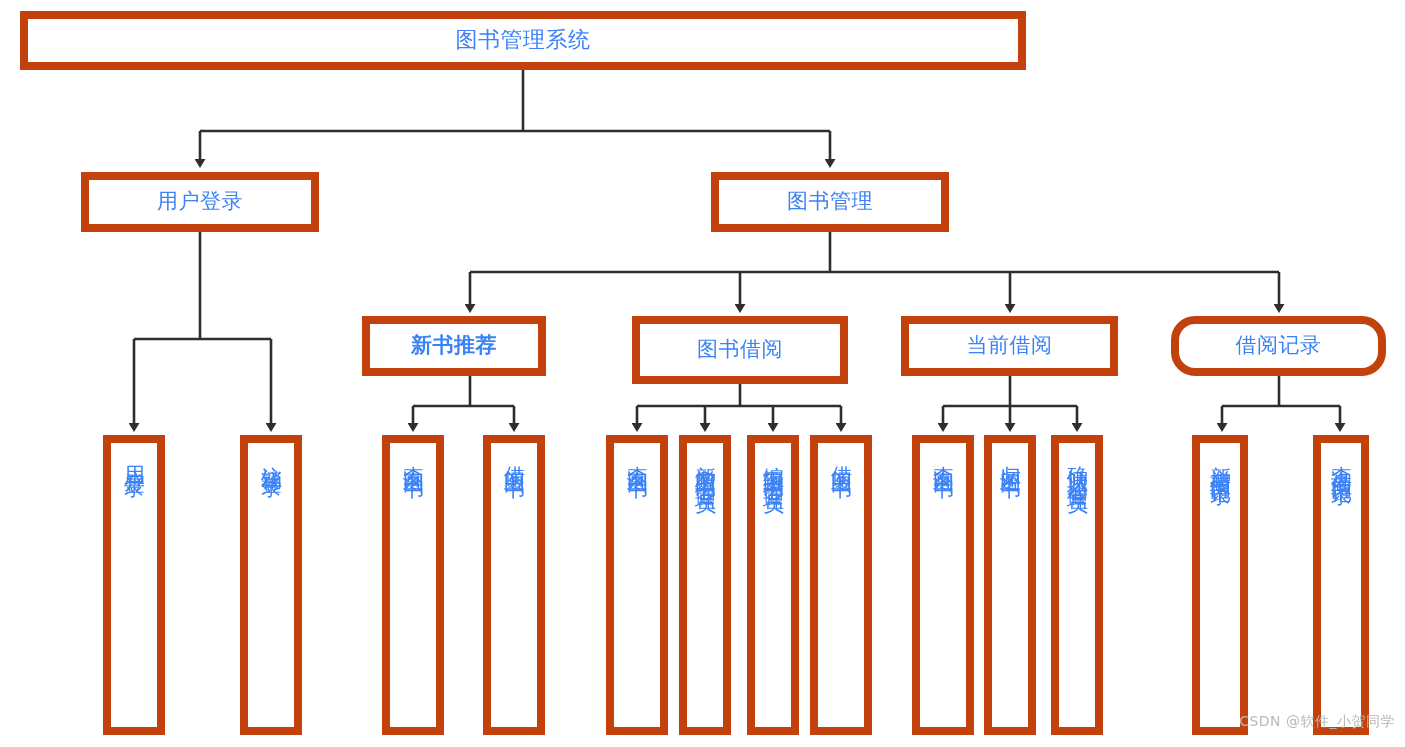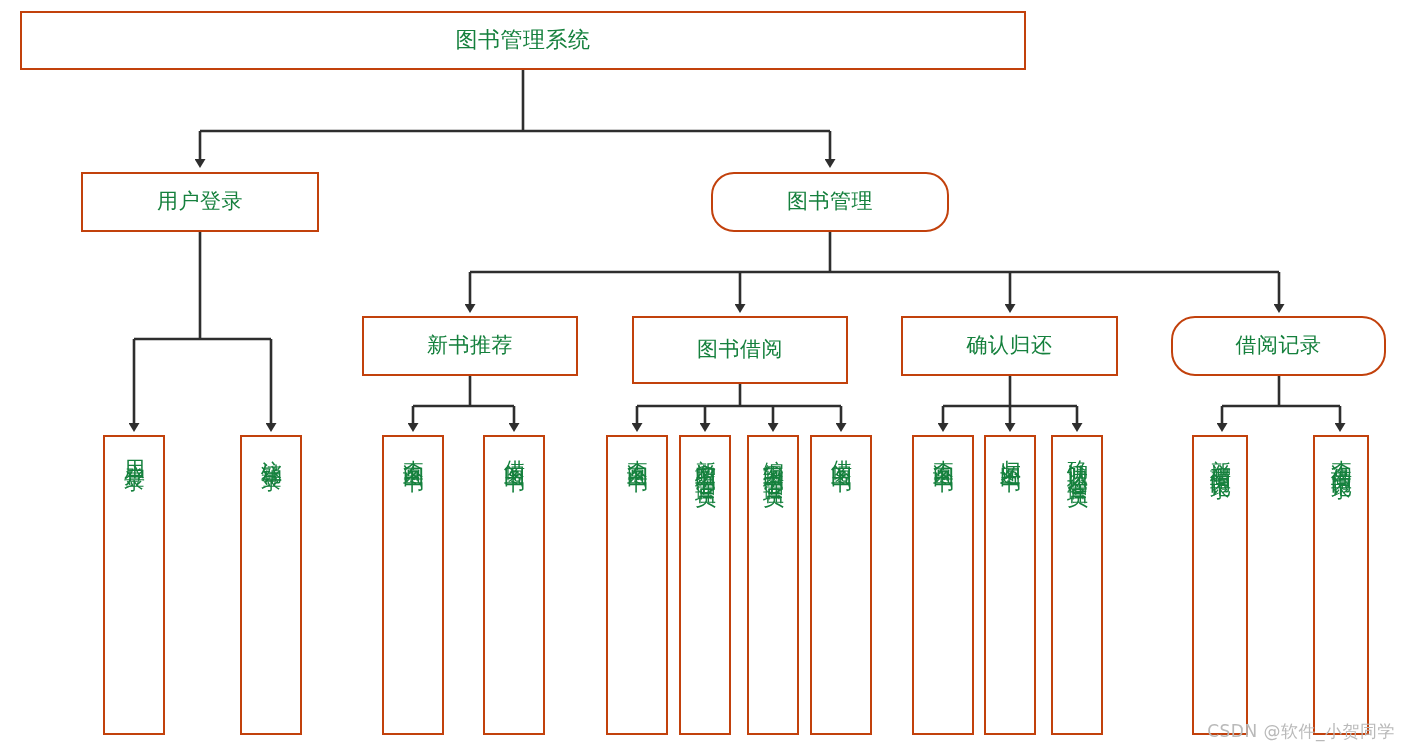--- a/index.html
+++ b/index.html
@@ -25,25 +25,25 @@
     top: 0;
     width: 1405px;
     height: 747px;
     pointer-events: none;
   }
   
   .node {
     position: absolute;
     box-sizing: border-box;
     background: #ffffff;
-    border: 2px solid #c2410c;
+    border: 8px solid #c2410c;
     display: flex;
     align-items: center;
     justify-content: center;
-    color: #15803d;
+    color: #3b82f6;
     text-align: left;
   }
   .node .lbl {
     display: block;
     line-height: 1.12;
     letter-spacing: 0.5px;
   }
   
   .node.horiz .lbl {
     writing-mode: horizontal-tb;
@@ -63,22 +63,22 @@
     text-orientation: upright;
     font-size: 21px;
     letter-spacing: 4px;
     line-height: 1;
     white-space: nowrap;
   }
   
   #watermark {
     position: absolute;
     right: 10px;
-    bottom: 4px;
-    font-size: 17px;
+    bottom: 16px;
+    font-size: 14px;
     color: #b9b9b9;
     letter-spacing: 0.5px;
     white-space: nowrap;
     user-select: none;
     text-align: center;
   }
 </style>
 </head>
 <body>
 
@@ -135,34 +135,34 @@
   </svg>
 
   <div class="node horiz root" style="left:20px; top:11px; width:1006px; height:59px;">
     <span class="lbl">图书管理系统</span>
   </div>
 
   <div class="node horiz" style="left:81px; top:172px; width:238px; height:60px;">
     <span class="lbl">用户登录</span>
   </div>
 
-  <div class="node horiz" style="left:711px; top:172px; width:238px; height:60px;border-radius:23px;">
+  <div class="node horiz" style="left:711px; top:172px; width:238px; height:60px;">
     <span class="lbl">图书管理</span>
   </div>
 
-  <div class="node horiz" style="left:362px; top:316px; width:216px; height:60px;">
+  <div class="node horiz" style="left:362px; top:316px; width:184px; height:60px;font-weight:bold;">
     <span class="lbl">新书推荐</span>
   </div>
 
   <div class="node horiz" style="left:632px; top:316px; width:216px; height:68px;">
     <span class="lbl">图书借阅</span>
   </div>
 
   <div class="node horiz" style="left:901px; top:316px; width:217px; height:60px;">
-    <span class="lbl">确认归还</span>
+    <span class="lbl">当前借阅</span>
   </div>
 
   <div class="node horiz" style="left:1171px; top:316px; width:215px; height:60px;border-radius:24px;">
     <span class="lbl">借阅记录</span>
   </div>
 
   <div class="node vert" style="left:103px; top:435px; width:62px; height:300px;">
     <span class="lbl">用户登录</span>
   </div>
 

